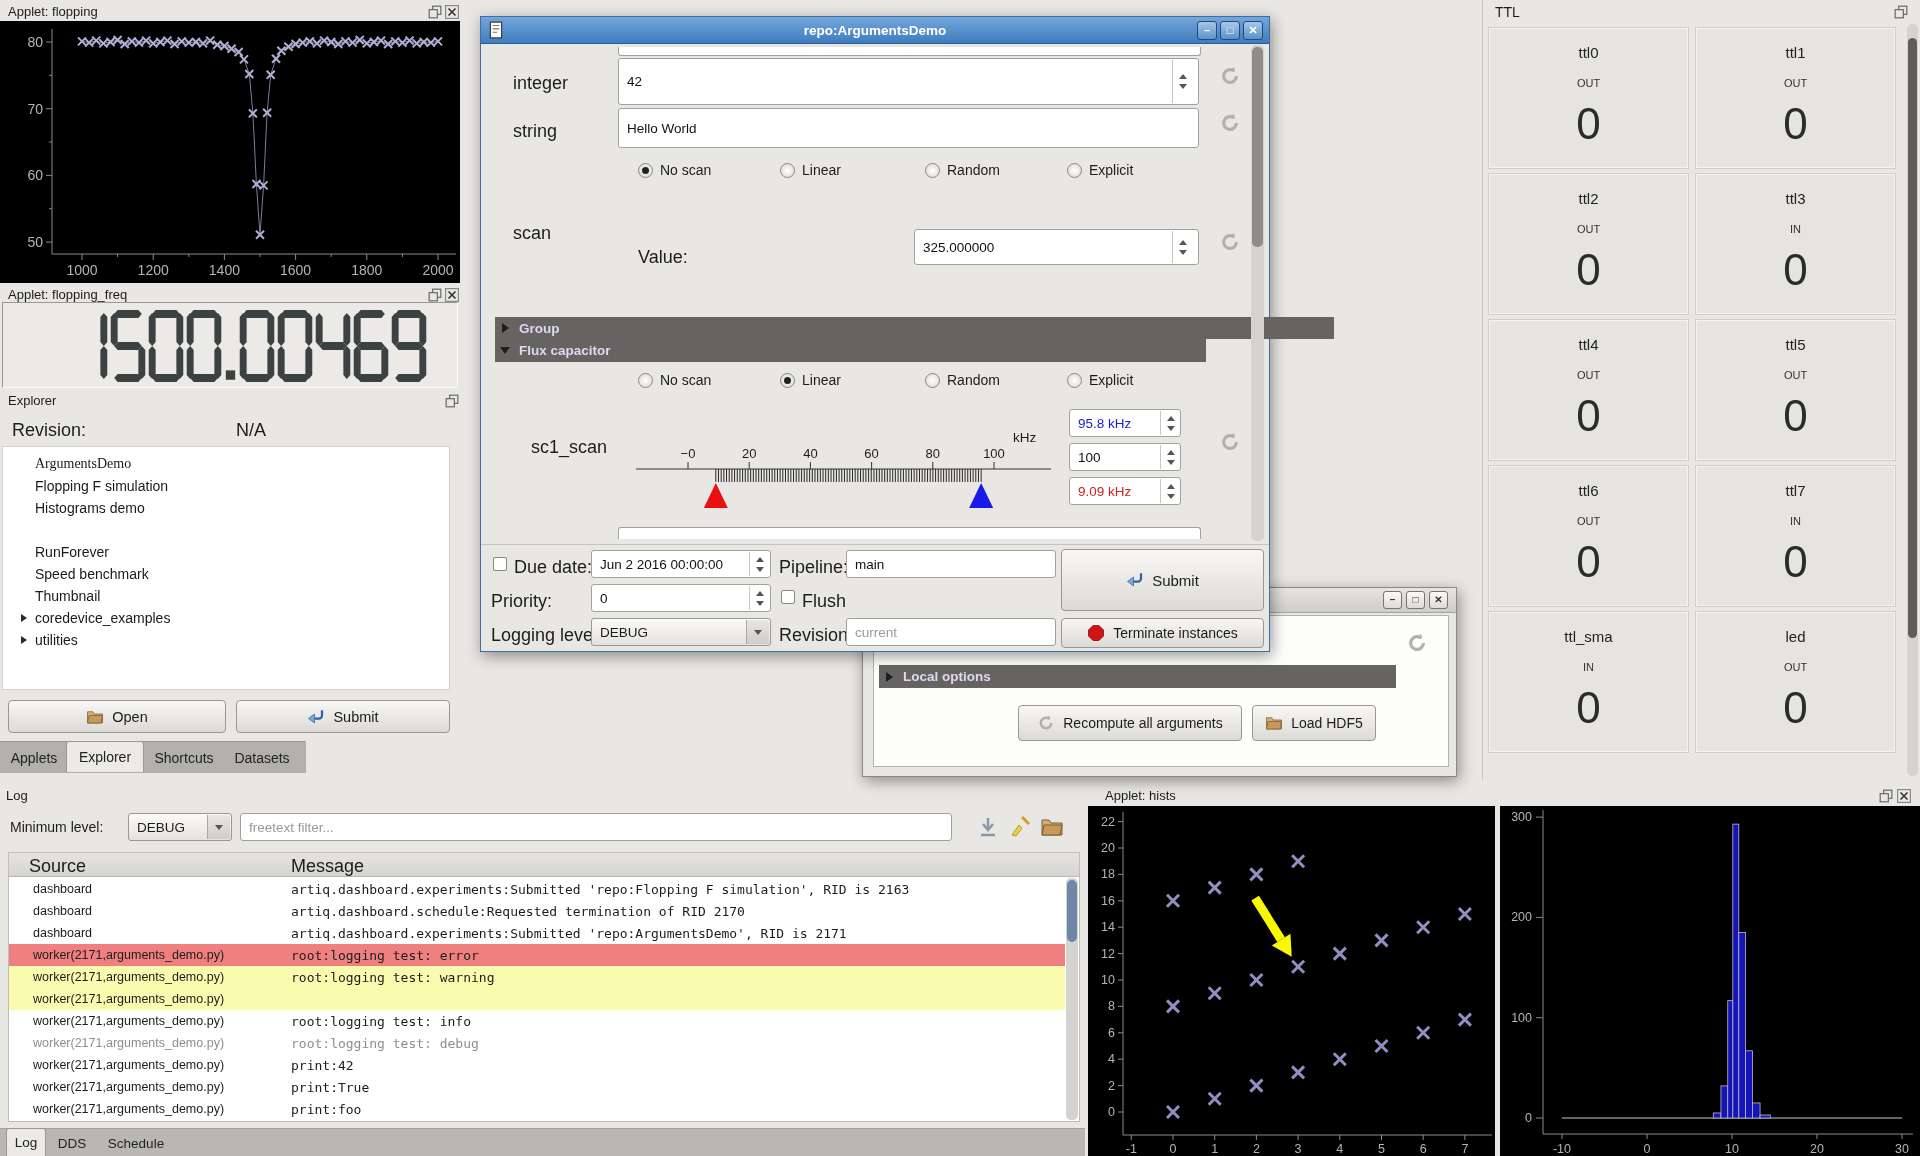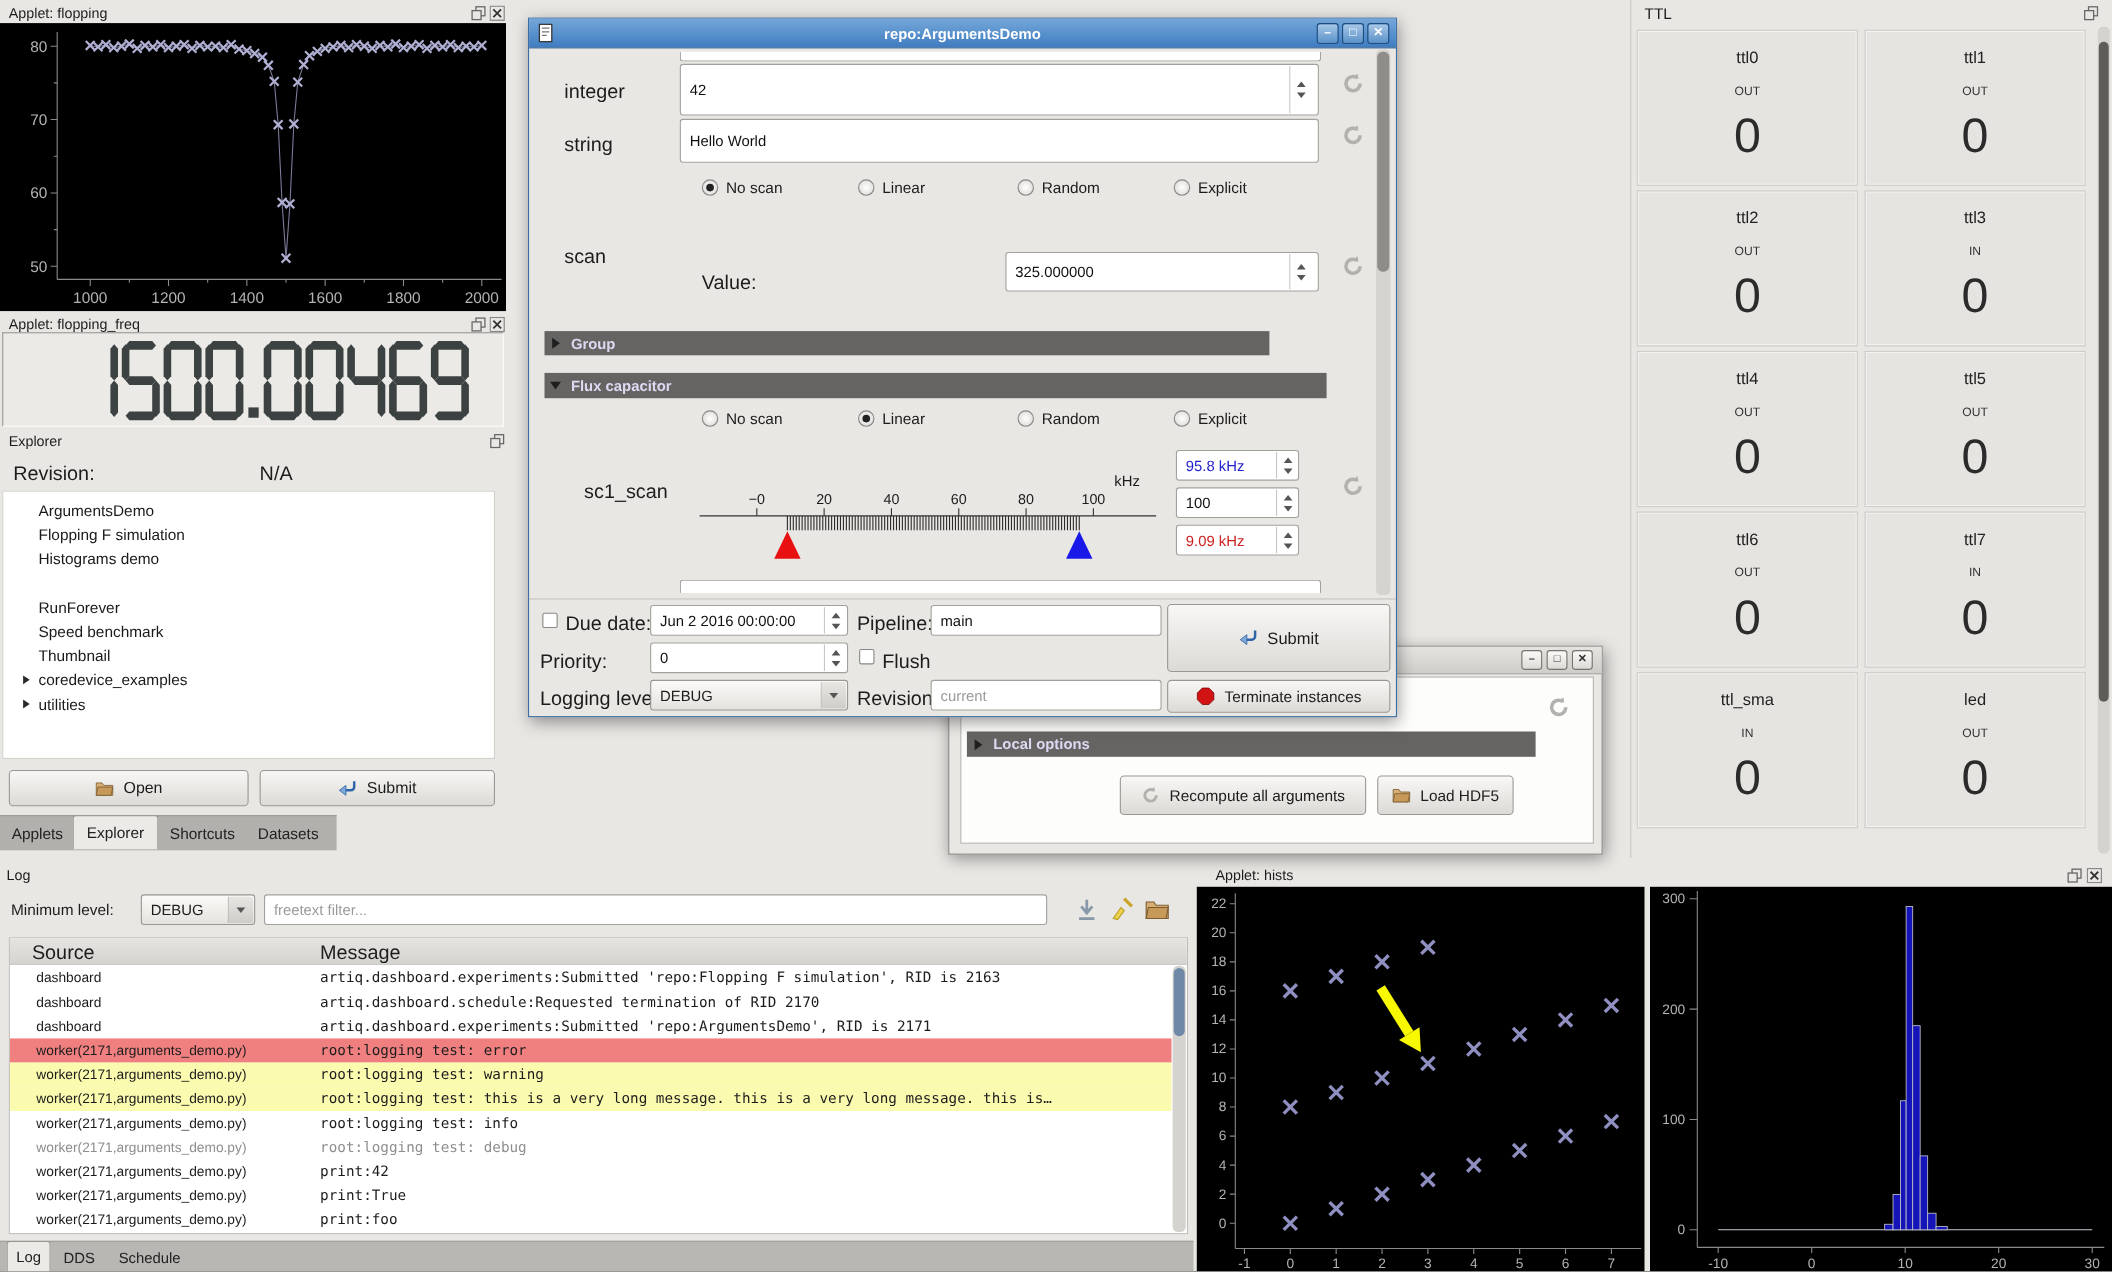--- a/index.html
+++ b/index.html
@@ -320,21 +320,21 @@
     <div class="icon-btn" style="left:445px;top:4px;">
       <svg viewBox="0 0 12 12">
           <rect x="4" y="1" width="7" height="7" fill="none" stroke="#666"></rect>
           <rect x="1" y="4" width="7" height="7" fill="#e9e7e4" stroke="#666"></rect>
         </svg>
     </div>
     <div class="lbl" style="left:12px;top:30px;">Revision:</div>
     <div class="lbl" style="left:236px;top:30px;">N/A</div>
     <div class="abs" id="explorer-list" style="left:2px;top:56px;width:448px;height:244px;background:#fff;border:1px solid #d2d0cc;box-sizing:border-box;overflow:hidden;">
         <div class="exp-item" style="top: 6px;">
-          <span style="margin-left:32px;">ArgumentsDemo</span>
+          <span style="margin-left:32px;font-family:Liberation Serif, serif;">ArgumentsDemo</span>
         </div>
         <div class="exp-item" style="top: 28px;">
           <span style="margin-left:32px;">Flopping F simulation</span>
         </div>
         <div class="exp-item" style="top: 50px;">
           <span style="margin-left:32px;">Histograms demo</span>
         </div>
         <div class="exp-item" style="top: 94px;">
           <span style="margin-left:32px;">RunForever</span>
         </div>
@@ -490,21 +490,20 @@
           <div class="log-row error" style="top: 91px;">
             <div class="log-src">worker(2171,arguments_demo.py)</div>
             <div class="log-msg">root:logging test: error</div>
           </div>
           <div class="log-row warning" style="top: 113px;">
             <div class="log-src">worker(2171,arguments_demo.py)</div>
             <div class="log-msg">root:logging test: warning</div>
           </div>
           <div class="log-row warning" style="top: 135px;">
             <div class="log-src">worker(2171,arguments_demo.py)</div>
-            <div class="log-msg">root:logging test: this is a very long message. this is a very long message. this is…</div>
           </div>
           <div class="log-row info" style="top: 157px;">
             <div class="log-src">worker(2171,arguments_demo.py)</div>
             <div class="log-msg">root:logging test: info</div>
           </div>
           <div class="log-row debug" style="top: 179px;">
             <div class="log-src">worker(2171,arguments_demo.py)</div>
             <div class="log-msg">root:logging test: debug</div>
           </div>
           <div class="log-row info" style="top: 201px;">
@@ -760,21 +759,21 @@
         <div class="tri-up"></div>
         <div class="tri-down"></div>
       </div>
     <div class="icon-btn" style="left:738px;top:214px;width:22px;height:22px;">
       <svg viewBox="0 0 24 24">
           <path d="M19 12a7 7 0 1 1-3-5.7" fill="none" stroke="#b3b1ad" stroke-width="3.5"></path>
           <path d="M16.5 2l1 5.5L12 6z" fill="#b3b1ad"></path>
         </svg>
     </div>
 
-    <div class="grp-header" style="left:14px;top:284px;width:659px;height:22px;">
+    <div class="grp-header" style="left:14px;top:300px;width:839px;height:22px;">
       <div class="tri-right"></div>
       <span>Group</span>
     </div>
     <div class="grp-header" style="left:14px;top:322px;width:711px;height:23px;">
       <div class="tri-downb" style="top:8px;"></div>
       <span>Flux capacitor</span>
     </div>
 
     <div id="flux-radios">
         <div class="radio" style="left: 157px; top: 356px;"></div>

